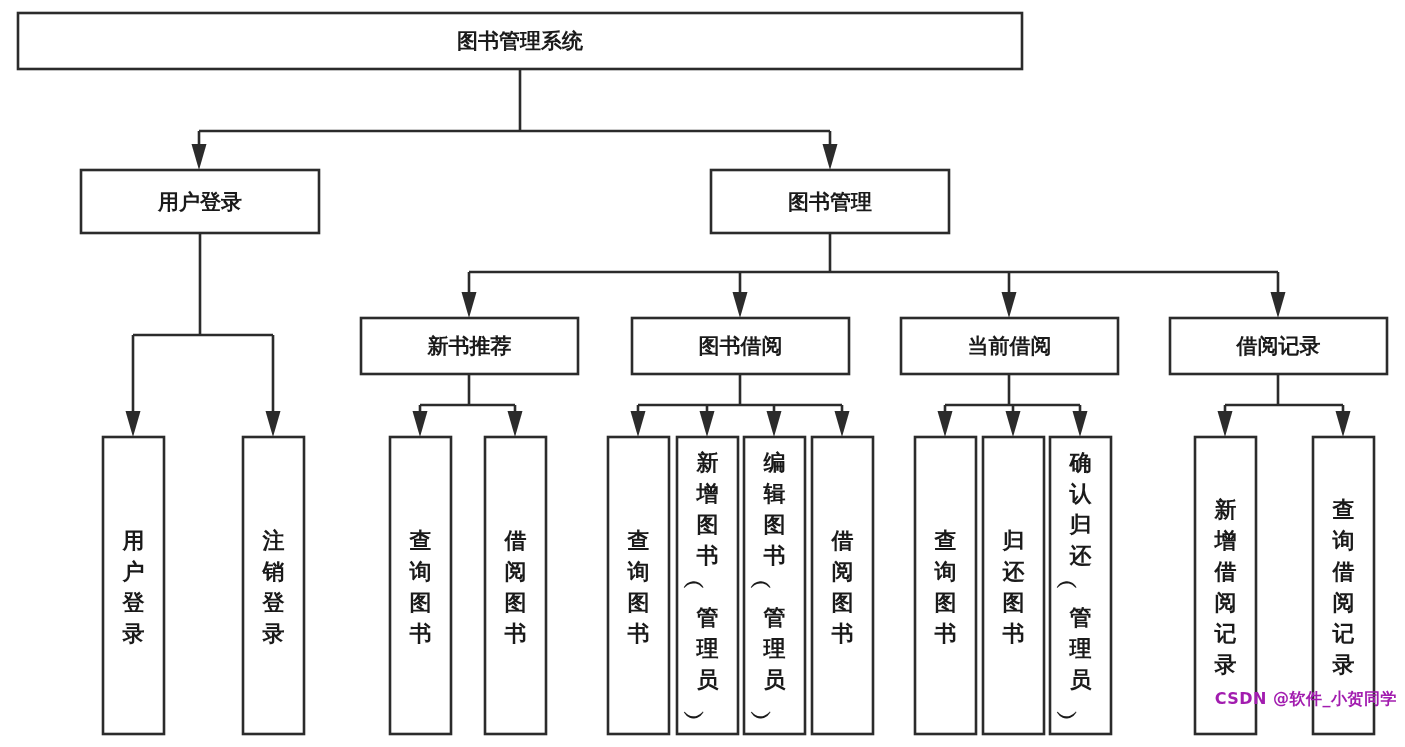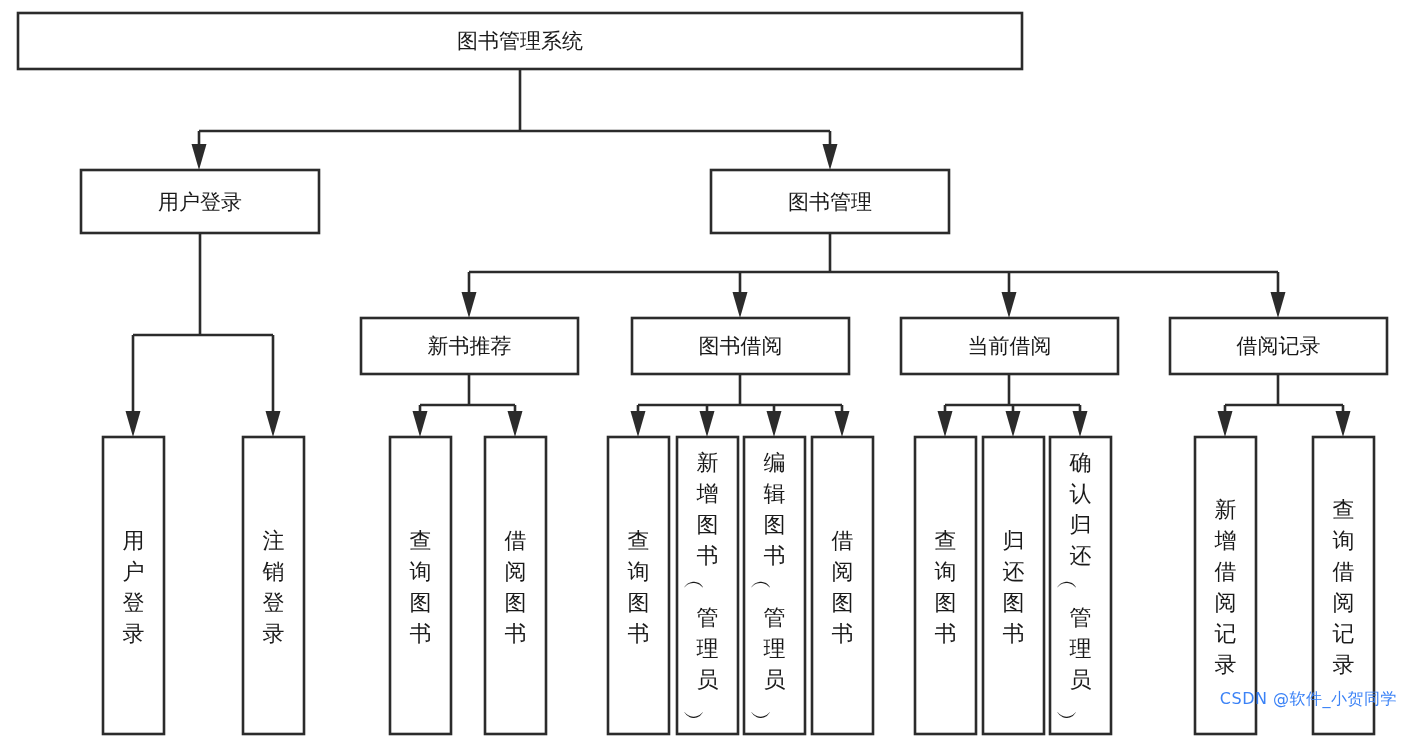--- a/index.html
+++ b/index.html
@@ -10,20 +10,21 @@
   body {
     width: 1405px;
     height: 747px;
     font-family: "DejaVu Sans", "Liberation Sans", sans-serif;
     overflow: hidden;
   }
   #diagram-root {
     position: relative;
     width: 1405px;
     height: 715px;
+    font-weight: bold;
   }
   svg#tree-svg {
     position: absolute;
     top: 0;
     left: 0;
     width: 1405px;
     height: 747px;
   }
   .node-rect {
     fill: #ffffff;
@@ -52,21 +53,21 @@
     font-size: 22px;
     fill: #1a1a1a;
     text-anchor: middle;
   }
   .watermark {
     position: absolute;
     right: 8px;
     bottom: 5px;
     font-family: "DejaVu Sans", "Liberation Sans", sans-serif;
     font-size: 16px;
-    color: #3b82f6;
+    color: #a21caf;
     letter-spacing: 0.5px;
     white-space: nowrap;
     pointer-events: none;
   }
 </style>
 </head>
 <body>
 
 <div id="diagram-root">
   <svg id="tree-svg" viewBox="0 0 1405 747">

